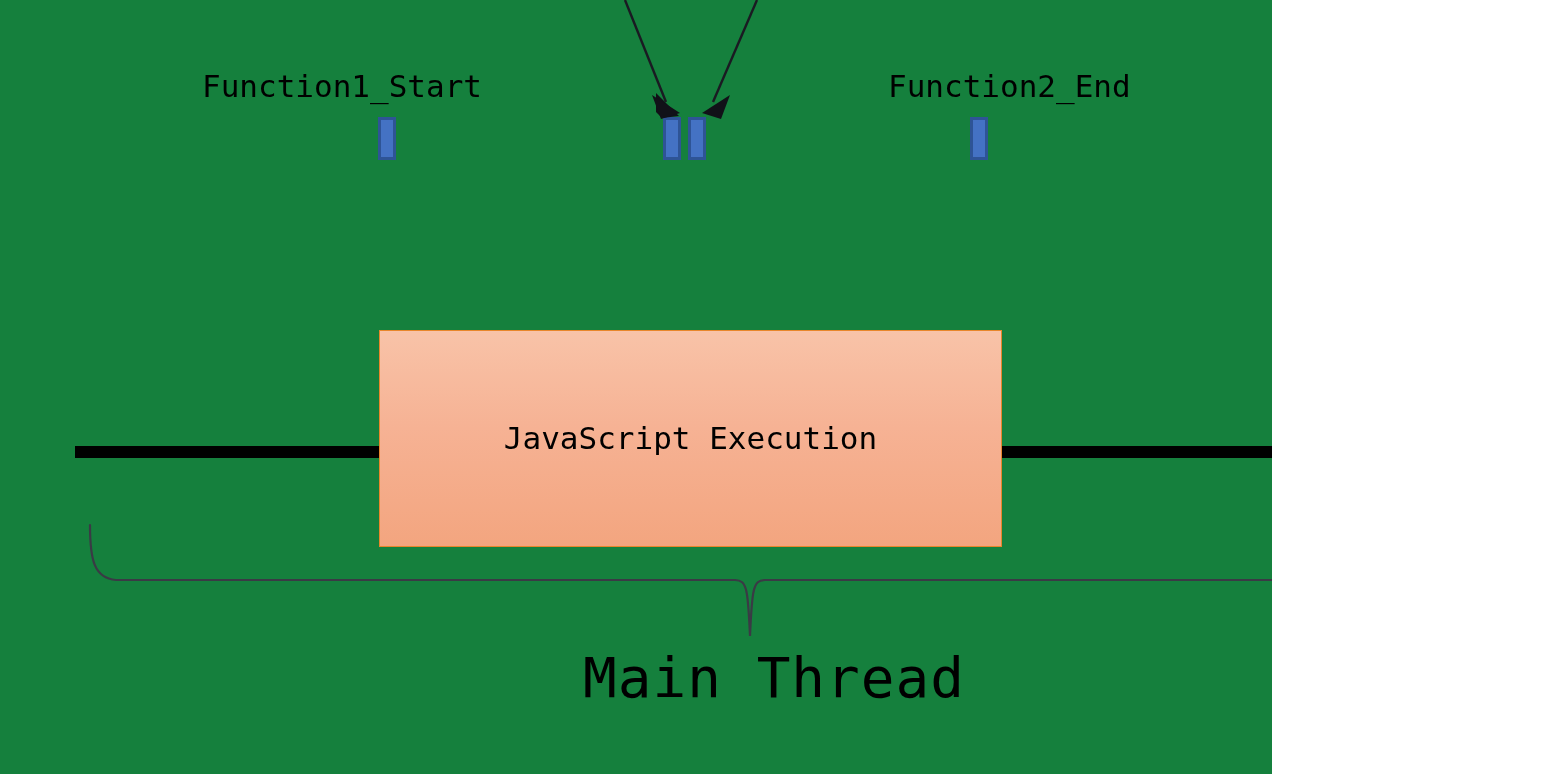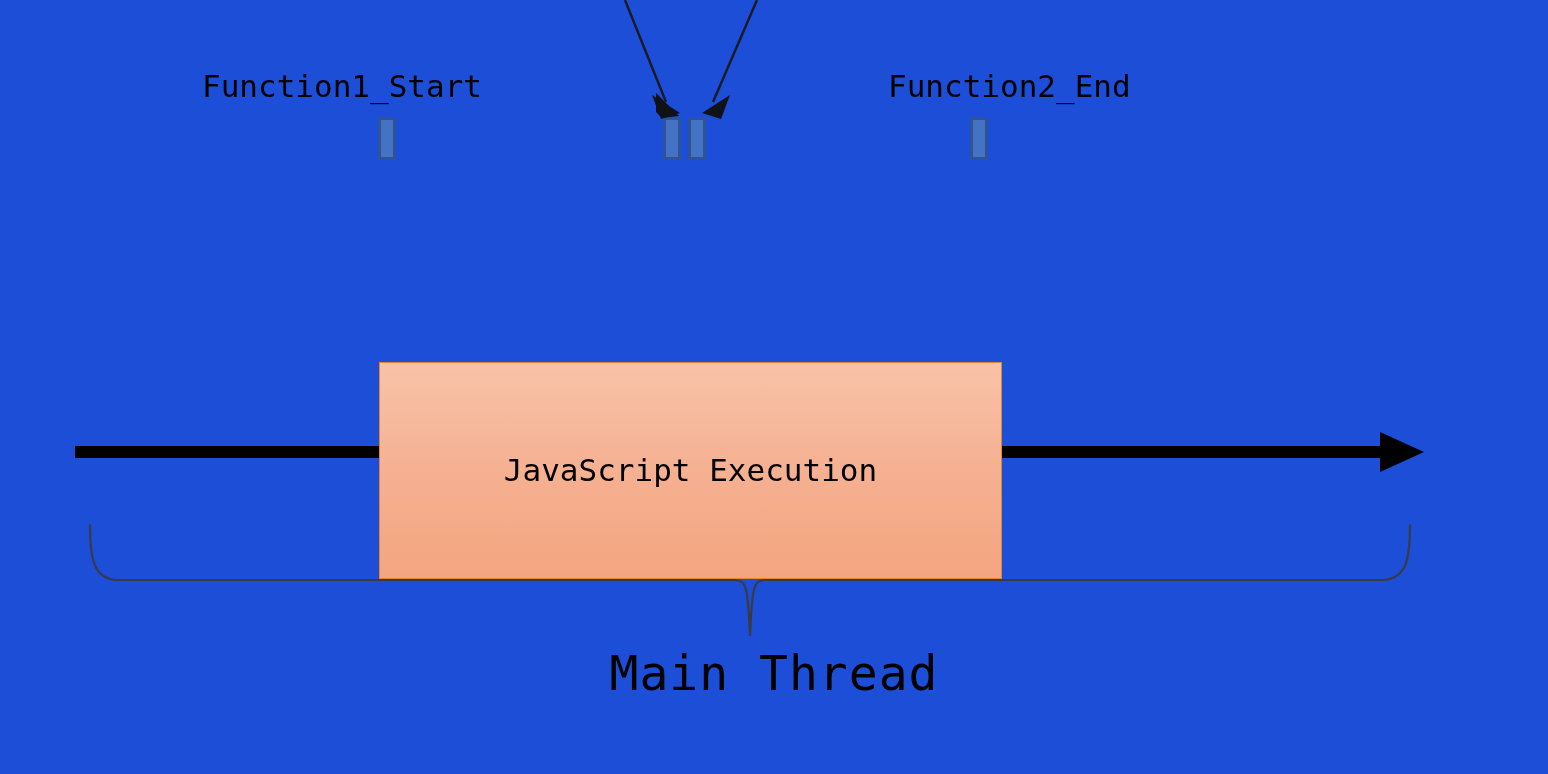--- a/index.html
+++ b/index.html
@@ -2,23 +2,23 @@
 <html><head>
 <meta charset="utf-8">
 <style>
   html, body {
     margin: 0;
     padding: 0;
     background: #ffffff;
   }
   #canvas {
     position: relative;
-    width: 1548px;
+    width: 1272px;
     height: 774px;
-    background: #1d4ed8;
+    background: #15803d;
     overflow: hidden;
     font-family: "DejaVu Sans Mono", "Liberation Mono", monospace;
   }
   .marker-label {
     position: absolute;
     font-family: "DejaVu Sans Mono", "Liberation Mono", monospace;
     font-size: 31px;
     color: #000000;
     white-space: nowrap;
     letter-spacing: 0px;
@@ -35,37 +35,36 @@
     top: 330px;
     width: 623px;
     height: 217px;
     box-sizing: border-box;
     border: 1px solid #E8862B;
     background: linear-gradient(180deg, #F8C3A8 0%, #F6B294 45%, #F3A57F 100%);
     display: flex;
     flex-direction: column;
     align-items: center;
     justify-content: center;
-    margin-top: 32px;
   }
   .exec-line {
     font-family: "DejaVu Sans Mono", "Liberation Mono", monospace;
     font-size: 31px;
     color: #000000;
     line-height: 1.45;
     white-space: nowrap;
   }
   .main-thread-label {
     position: absolute;
     left: 0;
     top: 645px;
     width: 1548px;
     text-align: center;
     font-family: "DejaVu Sans Mono", "Liberation Mono", monospace;
-    font-size: 48px;
+    font-size: 56px;
     color: #000000;
     letter-spacing: 1px;
   }
   svg.overlay {
     position: absolute;
     left: 0;
     top: 0;
     width: 1548px;
     height: 774px;
     pointer-events: none;

